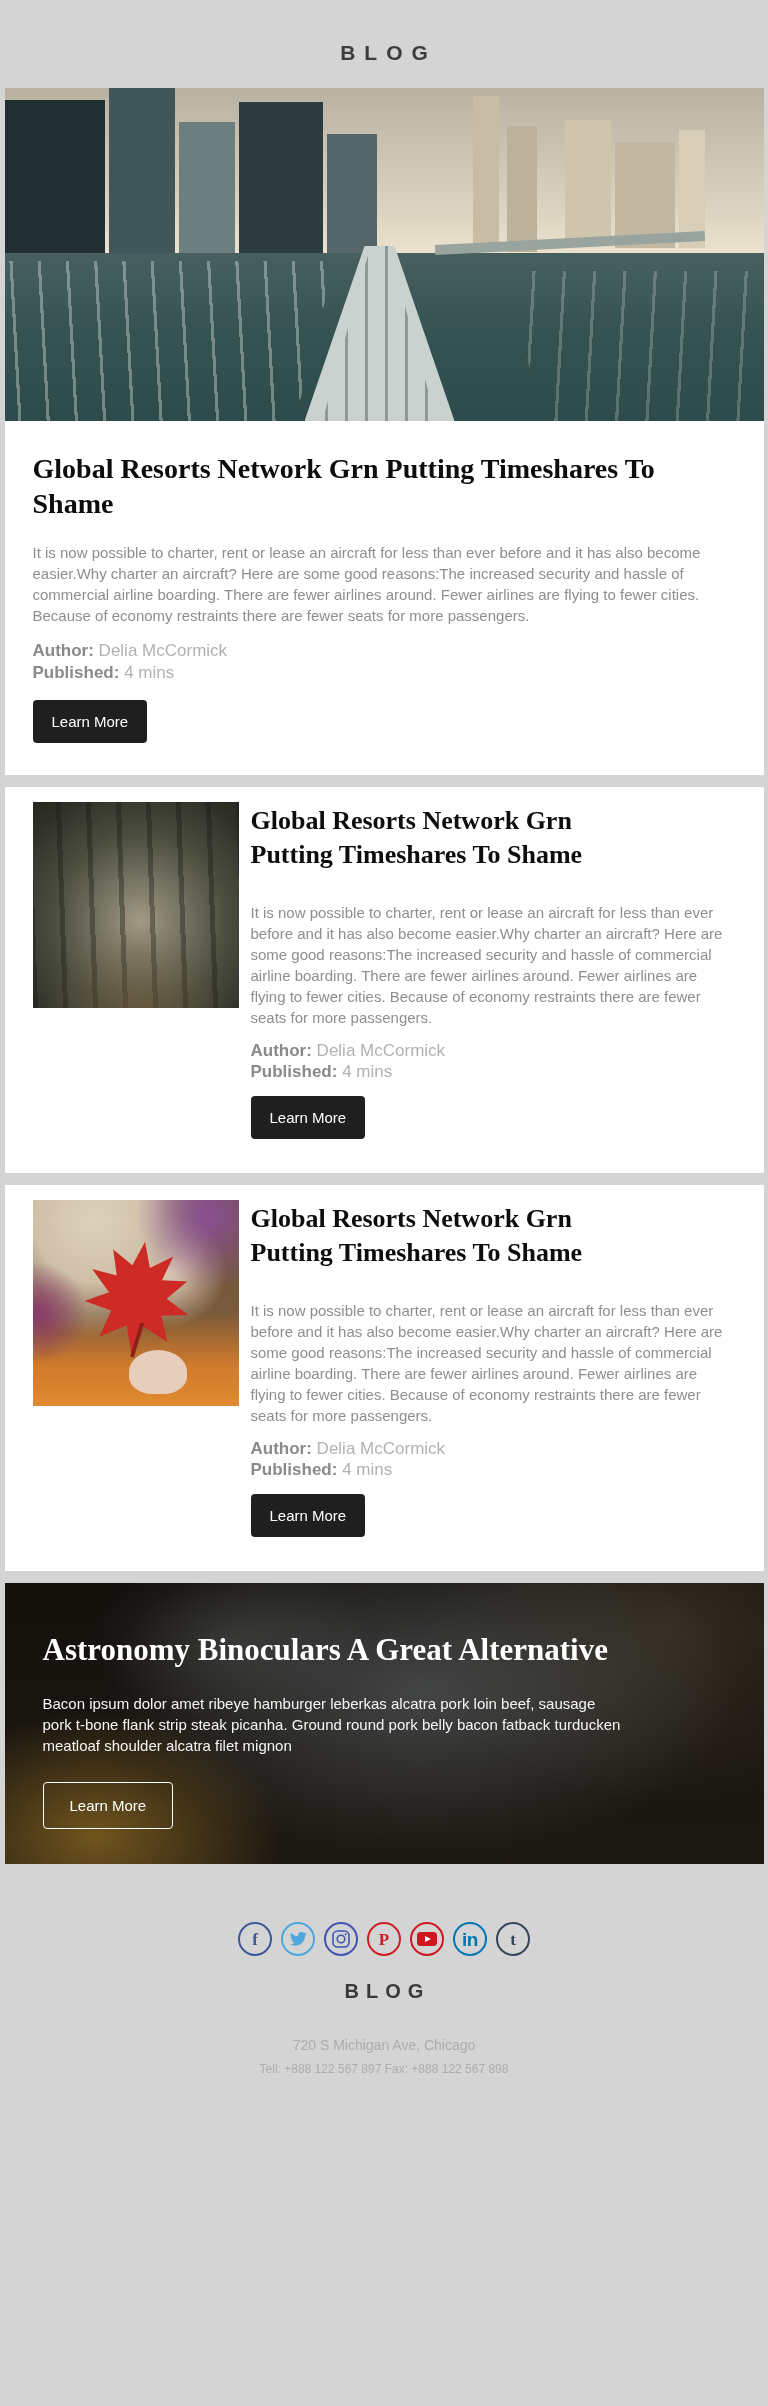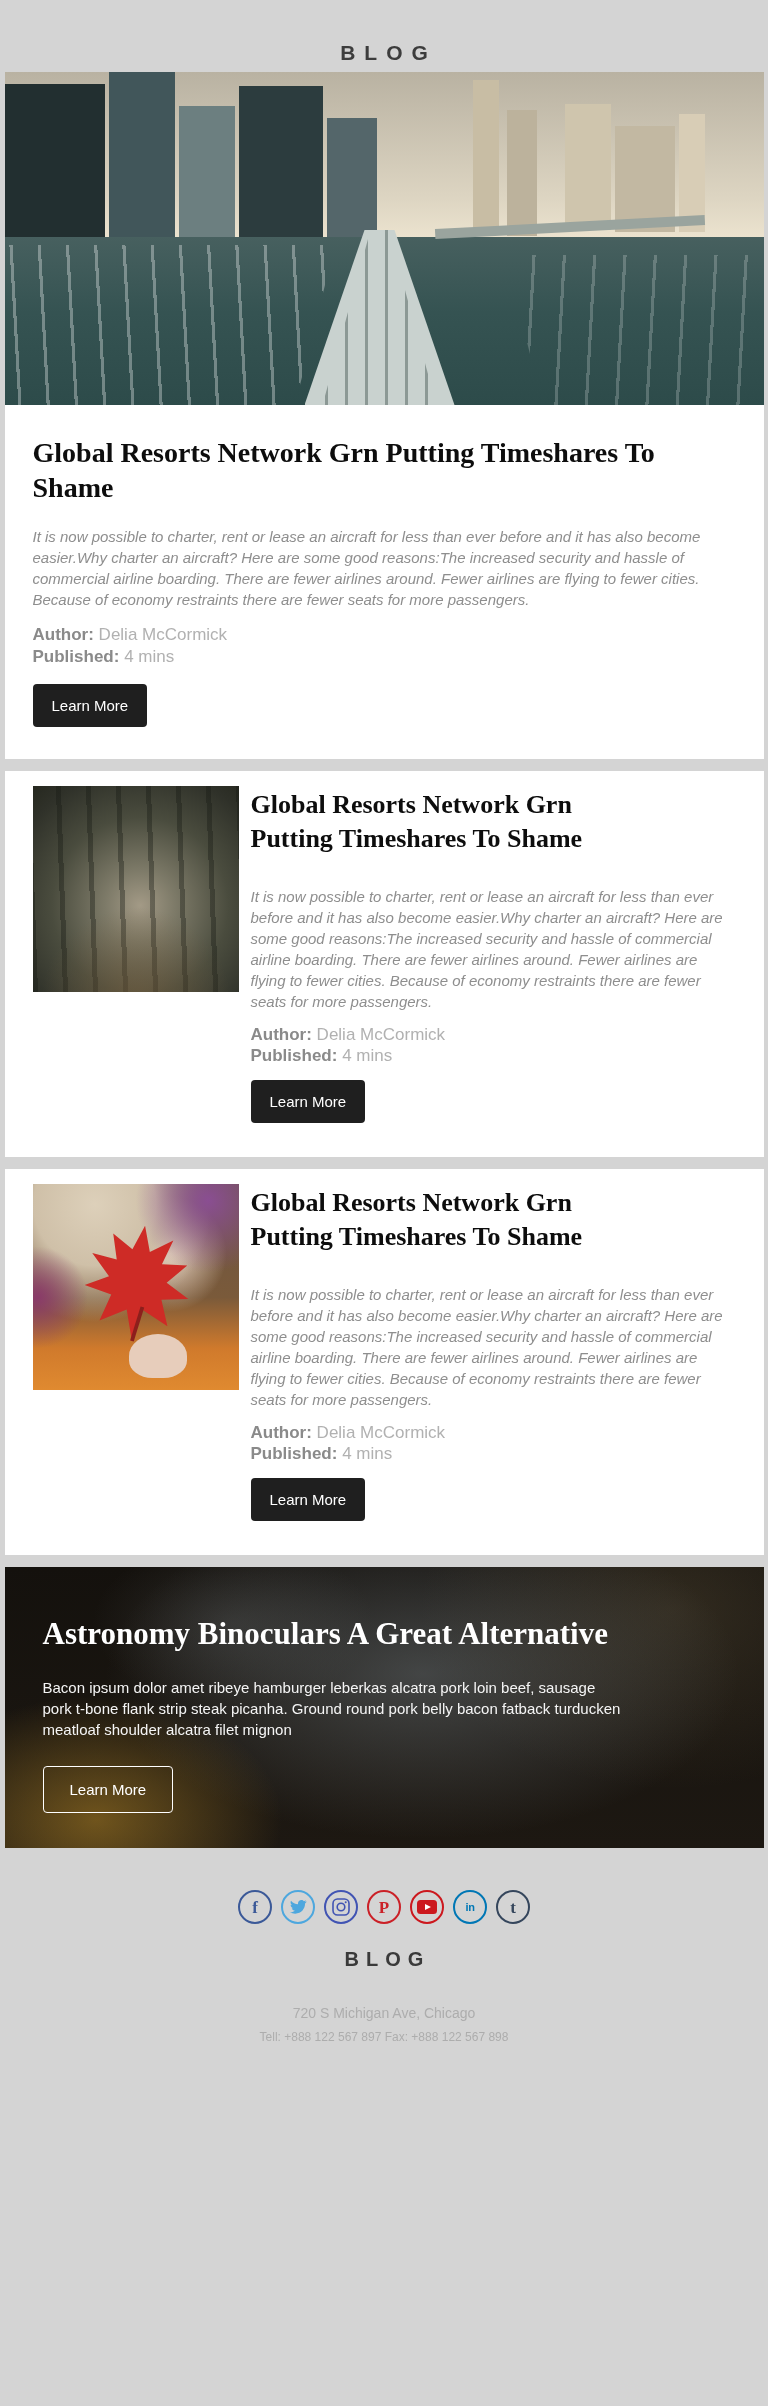--- a/index.html
+++ b/index.html
@@ -3,21 +3,21 @@
 <meta charset="utf-8">
 <style>
   html,body{margin:0;padding:0;}
   body{
     width:768px;min-height:2406px;background:#d4d4d4;
     font-family:"Liberation Sans","DejaVu Sans",sans-serif;
     -webkit-font-smoothing:antialiased;
   }
   .header{height:72px;display:flex;align-items:flex-end;justify-content:center;padding-bottom:7px;box-sizing:border-box;}
   .brand{font-size:21px;font-weight:bold;letter-spacing:9px;text-indent:9px;color:#3c3c3c;}
-  .container{width:759px;margin:0 auto;}
+  .container{width:759px;margin:16px auto;}
   .section{background:#ffffff;margin-bottom:12px;}
 
   
   .hero{position:relative;height:333px;overflow:hidden;background:linear-gradient(180deg,#b9b2a2 0%,#ddd5c2 38%,#ece3cf 50%);}
   .hero *{position:absolute;}
   .hb{top:0;}
   .b1{left:0;top:12px;width:100px;height:168px;background:#222f30;}
   .b2{left:104px;top:0;width:66px;height:186px;background:#41565a;}
   .b3{left:174px;top:34px;width:56px;height:152px;background:#6c7f80;}
   .b4{left:234px;top:14px;width:84px;height:170px;background:#2c3c3e;}
@@ -36,21 +36,21 @@
     clip-path:polygon(40% 0,60% 0,100% 100%,0% 100%);}
   .rail-lines{left:300px;bottom:0;width:150px;height:175px;opacity:.55;
     clip-path:polygon(44% 0,56% 0,88% 100%,12% 100%);
     background:repeating-linear-gradient(90deg,#5a6a66 0 3px,transparent 3px 20px);}
   .overpass{left:430px;top:150px;width:270px;height:10px;background:#9aa49e;transform:rotate(-3deg);}
 
   
   .sec1-content{padding:30px 28px 32px;}
   .main-title{font-family:"Liberation Serif","DejaVu Serif",serif;font-size:28px;line-height:35px;
     font-weight:bold;color:#0d0d0d;margin:0;}
-  .body-text{color:#8e8e8e;font-size:15px;line-height:21px;margin:21px 0 0 0;font-style:italic;}
+  .body-text{color:#8e8e8e;font-size:15px;line-height:21px;margin:21px 0 0 0;}
   .meta{margin-top:14px;font-size:17px;line-height:22px;color:#b1b1b1;}
   .meta b{color:#8a8a8a;}
   .btn-dark{display:inline-block;margin-top:16px;background:#1f1f1f;color:#ffffff;font-size:15px;
     font-family:inherit;padding:13px 19px;border:none;border-radius:4px;cursor:pointer;}
 
   
   .card{display:flex;gap:12px;padding:15px 28px 34px;}
   .card-img{flex:0 0 206px;width:206px;height:206px;position:relative;overflow:hidden;}
   .card-body{flex:1;min-width:0;padding-top:2px;}
   .card-title{font-family:"Liberation Serif","DejaVu Serif",serif;font-size:26px;line-height:34px;
@@ -92,21 +92,21 @@
   .findout{margin-bottom:0;text-align:center;padding:60px 50px 56px;}
   .findout-title{font-size:29px;font-weight:400;color:#161616;margin:0;letter-spacing:.3px;}
   .findout-text{color:#9b9b9b;font-size:13.5px;line-height:22px;margin:28px auto 0;max-width:590px;}
 
   
   .footer{text-align:center;padding:42px 0 40px;}
   .social{display:flex;justify-content:center;align-items:center;gap:9px;}
   .social-icon{width:34px;height:34px;border-radius:50%;border:2px solid currentColor;box-sizing:border-box;
     display:flex;align-items:center;justify-content:center;cursor:pointer;background:transparent;}
   .glyph-serif{font-family:"Liberation Serif","DejaVu Serif",serif;font-weight:bold;font-size:17px;line-height:1;}
-  .glyph-sans{font-weight:bold;font-size:11px;line-height:1;letter-spacing:-.5px;}
+  .glyph-sans{font-weight:bold;font-size:19px;line-height:1;letter-spacing:-.5px;}
   .footer-brand{margin-top:24px;font-size:20px;font-weight:bold;letter-spacing:7px;text-indent:7px;color:#3a3a3a;}
   .footer-tagline{margin-top:2px;font-style:italic;font-size:14px;color:#4c4c4c;}
   .footer-address{margin-top:30px;font-size:14px;color:#adadad;line-height:24px;}
   .footer-contact{font-size:12px;color:#adadad;line-height:24px;}
 </style>
 </head>
 <body>
 
 <div class="header">
   <div class="brand">BLOG</div>

